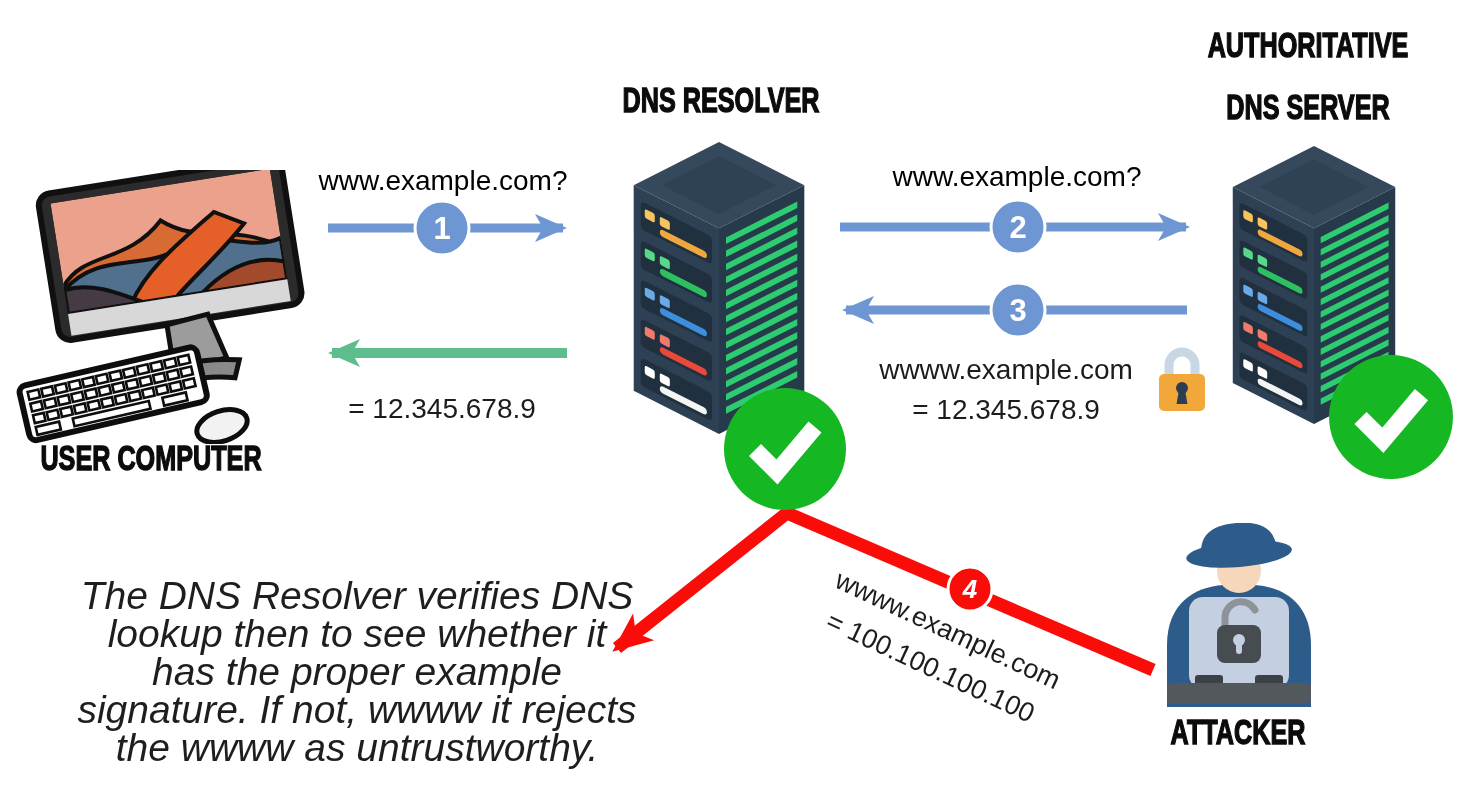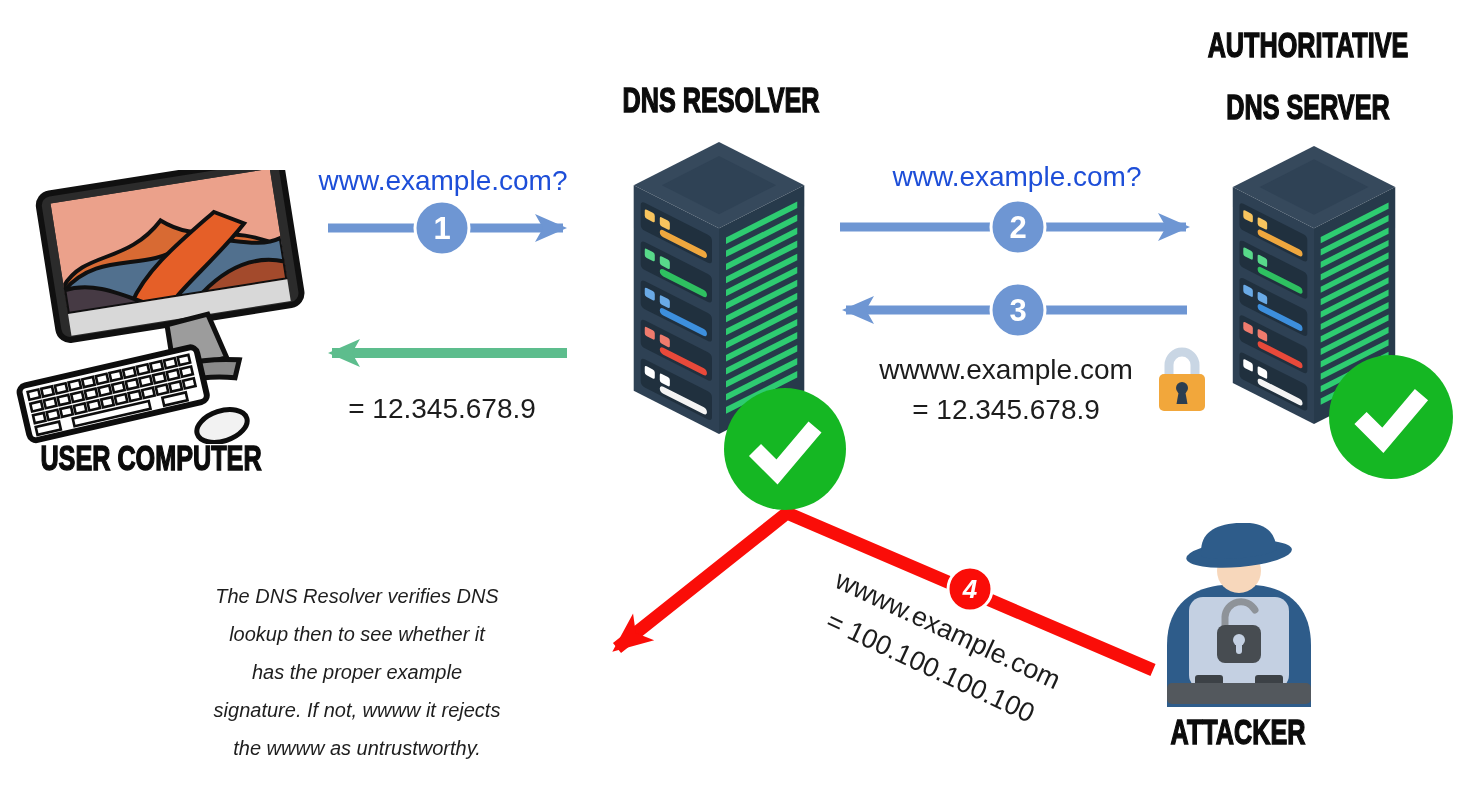--- a/index.html
+++ b/index.html
@@ -14,21 +14,21 @@
   
   .ctitle {
     position:absolute; white-space:nowrap; font-weight:700; font-size:35px;
     color:#0b0b0b; letter-spacing:0px; line-height:1;
     transform:translateX(-50%) scaleX(0.72); transform-origin:center;
     -webkit-text-stroke:1.4px #0b0b0b;
   }
 
   
   .msg {
-    position:absolute; white-space:nowrap; font-size:28px; color:#1d4ed8;
+    position:absolute; white-space:nowrap; font-size:28px; color:#000000;
     transform:translateX(-50%); line-height:1;
   }
   .msg-block {
     position:absolute; transform:translateX(-50%); text-align:center;
     font-size:28px; color:#1c1c1c; line-height:40px; white-space:nowrap;
   }
 
   
   .step-circle {
     position:absolute; border-radius:50%; background:#6e96d3; color:#ffffff;
@@ -41,21 +41,21 @@
 
   .attack-msg {
     position:absolute; left:939px; top:649px;
     transform:translate(-50%,-50%) rotate(25deg);
     text-align:center; font-size:27px; line-height:41px; color:#1c1c1c;
     white-space:nowrap;
   }
 
   .caption {
     position:absolute; left:357px; top:577px; transform:translateX(-50%);
-    text-align:center; font-style:italic; font-size:20px; line-height:38px;
+    text-align:center; font-style:italic; font-size:39px; line-height:38px;
     color:#1e1e1e; white-space:nowrap;
   }
 </style>
 </head>
 <body>
 
 <div class="canvas">
 
   <svg class="layer" width="1472" height="800" viewBox="0 0 1472 800">
     <defs>

